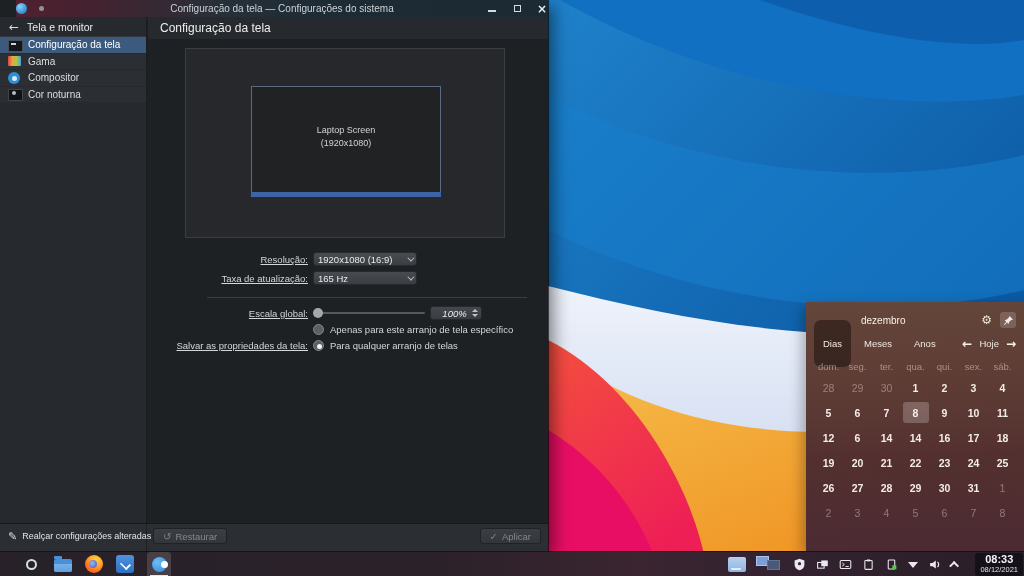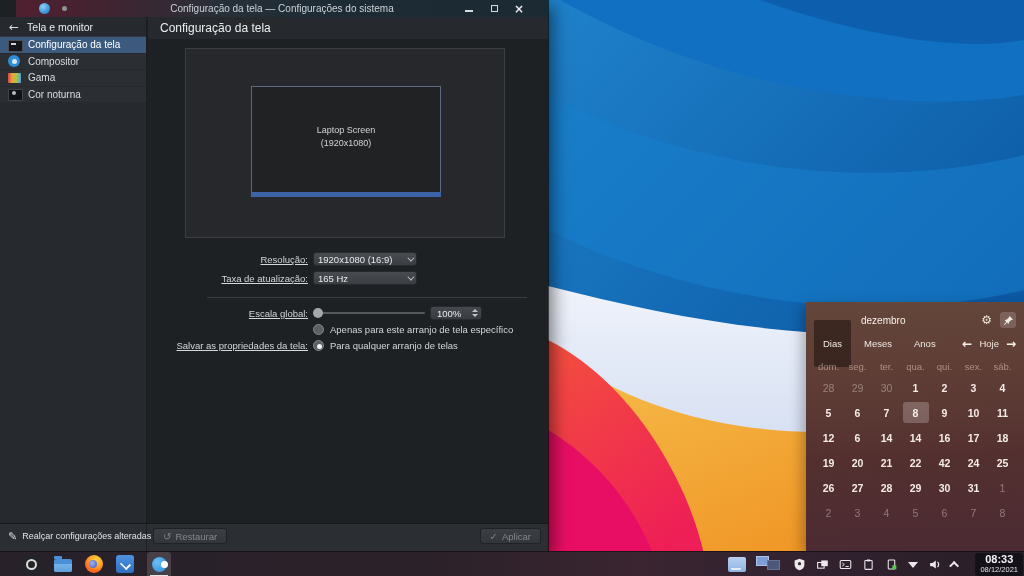--- a/index.html
+++ b/index.html
@@ -3,21 +3,21 @@
 <meta charset="utf-8">
 <style>
   html,body{margin:0;padding:0;background:#000;}
   *{box-sizing:border-box;font-family:"Liberation Sans",sans-serif;}
   .screen{position:relative;width:1024px;height:576px;overflow:hidden;background:#0d5da8;}
   .wallpaper{position:absolute;inset:0;width:1024px;height:576px;display:block;}
 
   
   .window{position:absolute;left:0;top:0;width:548px;height:551px;background:#1e2124;
           box-shadow:0 0 0 1px rgba(0,0,0,.6),5px 6px 16px rgba(0,0,0,.5);}
-  .titlebar{position:absolute;left:16px;top:0;right:0;height:17px;display:flex;align-items:center;padding:0 23px;
+  .titlebar{position:absolute;left:16px;top:0;right:0;height:17px;display:flex;align-items:center;padding:0 0;
             background:linear-gradient(90deg,#502030 0%,#45222f 13%,#263039 40%,#1d2b34 58%,#1c2a33 100%);}
   .app-icon{width:11px;height:11px;border-radius:50%;background:radial-gradient(circle at 35% 32%,#8ed0f5,#3d96d8 60%,#2a6faa);flex:0 0 auto;}
   .tb-dot{width:5px;height:5px;border-radius:50%;background:#8e939a;margin-left:12px;flex:0 0 auto;}
   .tb-title{position:absolute;left:60px;right:60px;text-align:center;font-size:10px;color:#ccd2d7;white-space:nowrap;overflow:hidden;}
   .tb-btns{margin-left:auto;display:flex;align-items:center;gap:13px;}
   .tb-btn{width:12px;height:12px;display:flex;align-items:center;justify-content:center;color:#d6dadd;}
   .min-glyph{width:8px;height:1.5px;background:#d6dadd;margin-top:5px;}
   .max-glyph{width:7px;height:7px;border:1.3px solid #d6dadd;}
   .close-glyph{font-size:12px;line-height:10px;color:#e8eaec;font-weight:bold;font-family:"DejaVu Sans",sans-serif;}
 
@@ -60,21 +60,21 @@
   .o-port{width:14px;height:20px;border:2px solid #e8eaec;border-radius:2px;}
   .o-landf{width:23px;height:15px;border:2px solid #e8eaec;border-radius:2px;margin-top:3px;}
   .o-landf::before{content:"";position:absolute;left:5px;top:-5px;width:9px;height:2px;background:#e8eaec;}
   .o-portf{width:14px;height:20px;border:2px solid #e8eaec;border-radius:2px;}
   .sep{margin:12px 0 8px 59px;width:320px;height:1px;background:#3b3e42;}
   .slider{position:relative;width:112px;height:12px;flex:0 0 auto;}
   .groove{position:absolute;left:0;right:0;top:5px;height:2px;background:#56595d;border-radius:1px;}
   .handle{position:absolute;left:0;top:1px;width:10px;height:10px;border-radius:50%;background:#a4a8ac;border:1px solid #6e7control;}
   .spinbox{margin-left:5px;width:52px;height:14px;display:flex;align-items:center;background:linear-gradient(180deg,#45494d,#393d41);
            border:1px solid #27292c;border-radius:3px;padding:0 3px 0 6px;color:#e9ebed;font-size:9.5px;}
-  .spin-val{flex:1;text-align:left;}
+  .spin-val{flex:1;text-align:center;font-style:italic;}
   .spin-arrows{display:flex;flex-direction:column;gap:2px;}
   .sp-up{width:0;height:0;border-left:3px solid transparent;border-right:3px solid transparent;border-bottom:3.5px solid #c2c4c7;}
   .sp-dn{width:0;height:0;border-left:3px solid transparent;border-right:3px solid transparent;border-top:3.5px solid #c2c4c7;}
   .radio{width:11px;height:11px;border-radius:50%;background:#5c6064;border:1px solid #84878a;flex:0 0 auto;position:relative;}
   .radio.sel::after{content:"";position:absolute;left:3px;top:3px;width:5px;height:5px;border-radius:50%;background:#f0f2f4;}
   .rlabel{margin-left:6px;font-size:9.5px;color:#d4d6d9;white-space:nowrap;}
   .row.save2{margin-top:-1px;}
 
   .wfooter{position:absolute;left:0;bottom:0;right:0;height:28px;background:#2b2e32;border-top:1px solid #17191b;display:flex;}
   .wf-left{width:147px;flex:0 0 auto;border-right:1px solid #1c1e20;display:flex;align-items:center;gap:5px;padding:0 0 3px 8px;
@@ -89,21 +89,21 @@
   
   .calendar{position:absolute;left:806px;top:302px;width:218px;height:249px;padding:7px 8px 0 8px;
             background:linear-gradient(178deg,#64463a 0%,#5c3a34 40%,#53302f 62%,#4b2a33 100%);
             color:#f2ebe4;box-shadow:-4px 4px 12px rgba(0,0,0,.28);}
   .cal-head{display:flex;align-items:center;height:22px;}
   .cal-month{font-size:10px;font-weight:400;color:#f7f1ea;margin-left:47px;}
   .cal-gear{margin-left:auto;font-size:12px;color:#efe7dc;line-height:12px;}
   .cal-pin{margin-left:8px;width:16px;height:16px;border-radius:3px;background:rgba(255,255,255,.17);display:flex;align-items:center;justify-content:center;}
   .cal-tabs{display:flex;align-items:center;margin-top:4px;height:17px;}
   .cal-tabgroup{display:flex;align-items:center;gap:4px;}
-  .cal-tab{padding:18px 9px;font-size:9.5px;color:#f0e9e1;border-radius:2px;}
+  .cal-tab{padding:18px 9px;font-size:9.5px;color:#f0e9e1;border-radius:7px;}
   .cal-tab.selected{background:rgba(22,13,10,.5);}
   .cal-nav{font-size:12px;font-weight:bold;color:#f5efe8;}
   .cal-nav.prev{margin-left:auto;}
   .cal-today{margin:0 7px;font-size:9.5px;color:#f0e9e1;}
   .cal-weekdays,.cal-grid{display:grid;grid-template-columns:repeat(7,29px);justify-items:center;}
   .cal-weekdays{margin-top:9px;}
   .wd{font-size:9.5px;color:rgba(235,210,190,.55);}
   .cal-grid{margin-top:3px;grid-auto-rows:25px;align-items:center;}
   .day{width:26px;height:21px;display:flex;align-items:center;justify-content:center;font-size:10.5px;font-weight:600;color:#f4ede6;}
   .day.dim{opacity:.38;font-weight:400;}
@@ -201,27 +201,27 @@
         <span>Tela e monitor</span>
       </div>
       <div class="side-list">
 
           <div class="side-item selected">
             <span class="item-icon display-config-icon"></span>
             <span class="side-label">Configuração da tela</span>
           </div>
 
           <div class="side-item">
+            <span class="item-icon gamma-icon"></span>
+            <span class="side-label">Gama</span>
+          </div>
+
+          <div class="side-item">
             <span class="item-icon compositor-icon"></span>
             <span class="side-label">Compositor</span>
-          </div>
-
-          <div class="side-item">
-            <span class="item-icon gamma-icon"></span>
-            <span class="side-label">Gama</span>
           </div>
 
           <div class="side-item">
             <span class="item-icon night-color-icon"></span>
             <span class="side-label">Cor noturna</span>
           </div>
         </div>
     </div>
 
     <div class="main">
@@ -347,21 +347,21 @@
         <span class="day">6</span>
         <span class="day">14</span>
         <span class="day">14</span>
         <span class="day">16</span>
         <span class="day">17</span>
         <span class="day">18</span>
         <span class="day">19</span>
         <span class="day">20</span>
         <span class="day">21</span>
         <span class="day">22</span>
-        <span class="day">42</span>
+        <span class="day">23</span>
         <span class="day">24</span>
         <span class="day">25</span>
         <span class="day">26</span>
         <span class="day">27</span>
         <span class="day">28</span>
         <span class="day">29</span>
         <span class="day">30</span>
         <span class="day">31</span>
         <span class="day dim">1</span>
         <span class="day dim">2</span>

